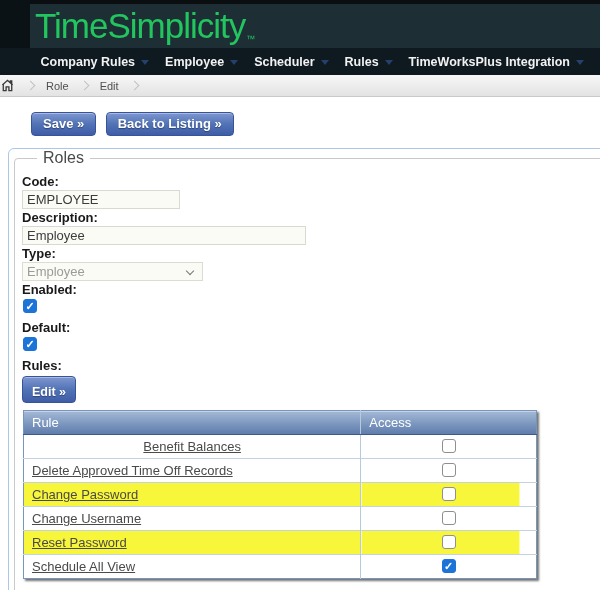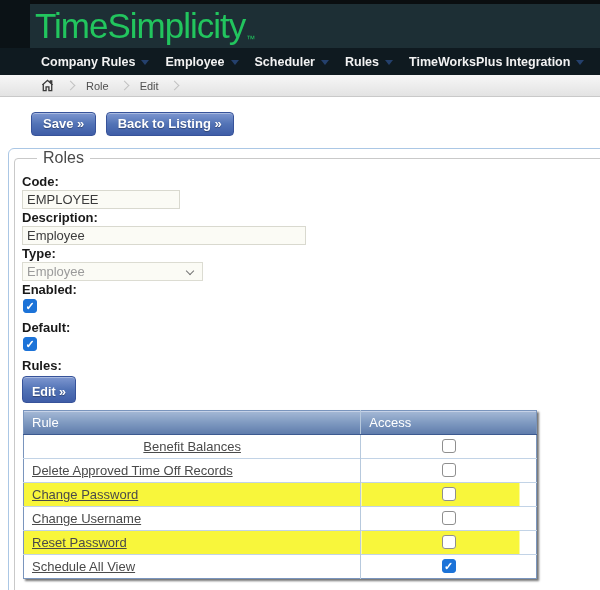--- a/index.html
+++ b/index.html
@@ -7,29 +7,29 @@
     font-family: "Liberation Sans", sans-serif; background: #fff; }
 
   
   .header { position: absolute; top: 0; left: 0; width: 600px; height: 75px; background: #1d2f35; }
   .header .topstrip { position: absolute; top: 0; left: 0; width: 600px; height: 4px; background: #0a0e10; }
   .header .leftblock { position: absolute; top: 0; left: 0; width: 30px; height: 48px; background: #0b1216; }
   .logo { position: absolute; top: 6px; left: 35px; font-size: 35px; letter-spacing: -1px;
     color: #22c55e; white-space: nowrap; }
   .logo .tm { font-size: 9px; letter-spacing: 0; vertical-align: baseline; position: relative; top: 4px; left: 1px; }
   .navbar { position: absolute; top: 48px; left: 0; width: 600px; height: 27px; background: #0f1a20; }
-  .navbar ul { list-style: none; display: flex; align-items: center; height: 27px; padding-left: 41px; white-space: nowrap; }
+  .navbar ul { list-style: none; display: flex; align-items: center; height: 27px; padding-left: 41px; white-space: nowrap; justify-content: flex-end; }
   .navbar li { color: #f2f2f2; font-size: 12.5px; font-weight: bold; margin-right: 16px; cursor: pointer; display: flex; align-items: center; }
   .navbar .caret { width: 0; height: 0; border-left: 4px solid transparent; border-right: 4px solid transparent;
     border-top: 5px solid #24406c; margin-left: 6px; margin-top: 2px; }
 
   
   .breadcrumb { position: absolute; top: 75px; left: 0; width: 600px; height: 22px;
     background: linear-gradient(#f7f7f7, #e3e3e3); border-bottom: 1px solid #c9c9c9;
-    display: flex; align-items: center; padding-left: 40px; }
+    display: flex; align-items: center; }
   .home-link { display: inline-flex; align-items: center; cursor: pointer; }
   .crumb-sep { width: 7px; height: 7px; border-top: 1px solid #c2c2c2; border-right: 1px solid #c2c2c2;
     transform: rotate(45deg); margin: 0 12px; flex: 0 0 auto; }
   .crumb { font-size: 11px; color: #4f4f4f; cursor: pointer; }
 
   
   .toolbar { position: absolute; top: 112px; left: 31px; }
   .btn-blue { display: inline-block; background: linear-gradient(#7e97d0, #5273b6 50%, #3f5da7);
     border: 1px solid #37539a; border-radius: 4px; color: #fff; font-family: "Liberation Sans", sans-serif;
     font-size: 13px; font-weight: bold; padding: 3px 11px 4px; margin-right: 5px; cursor: pointer;

